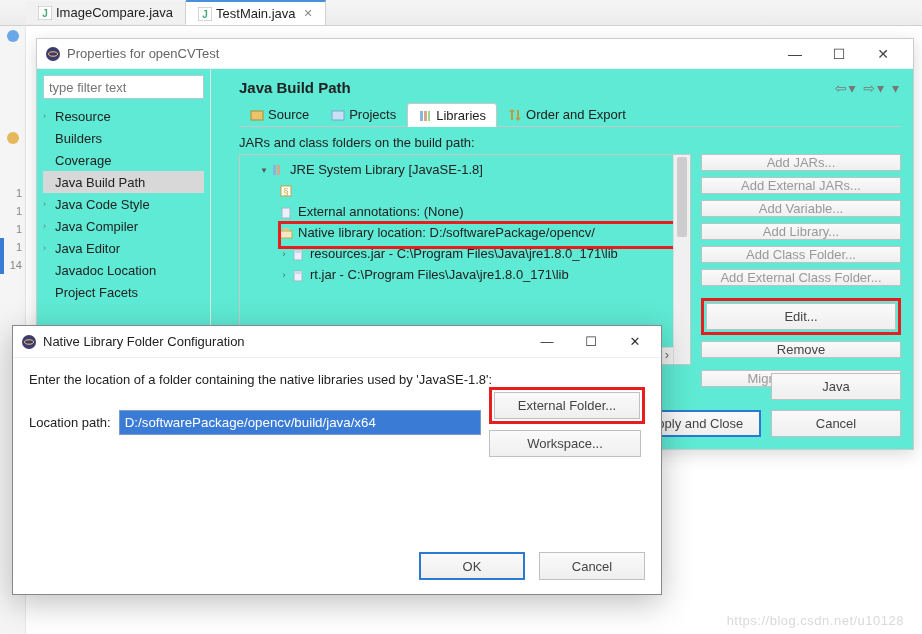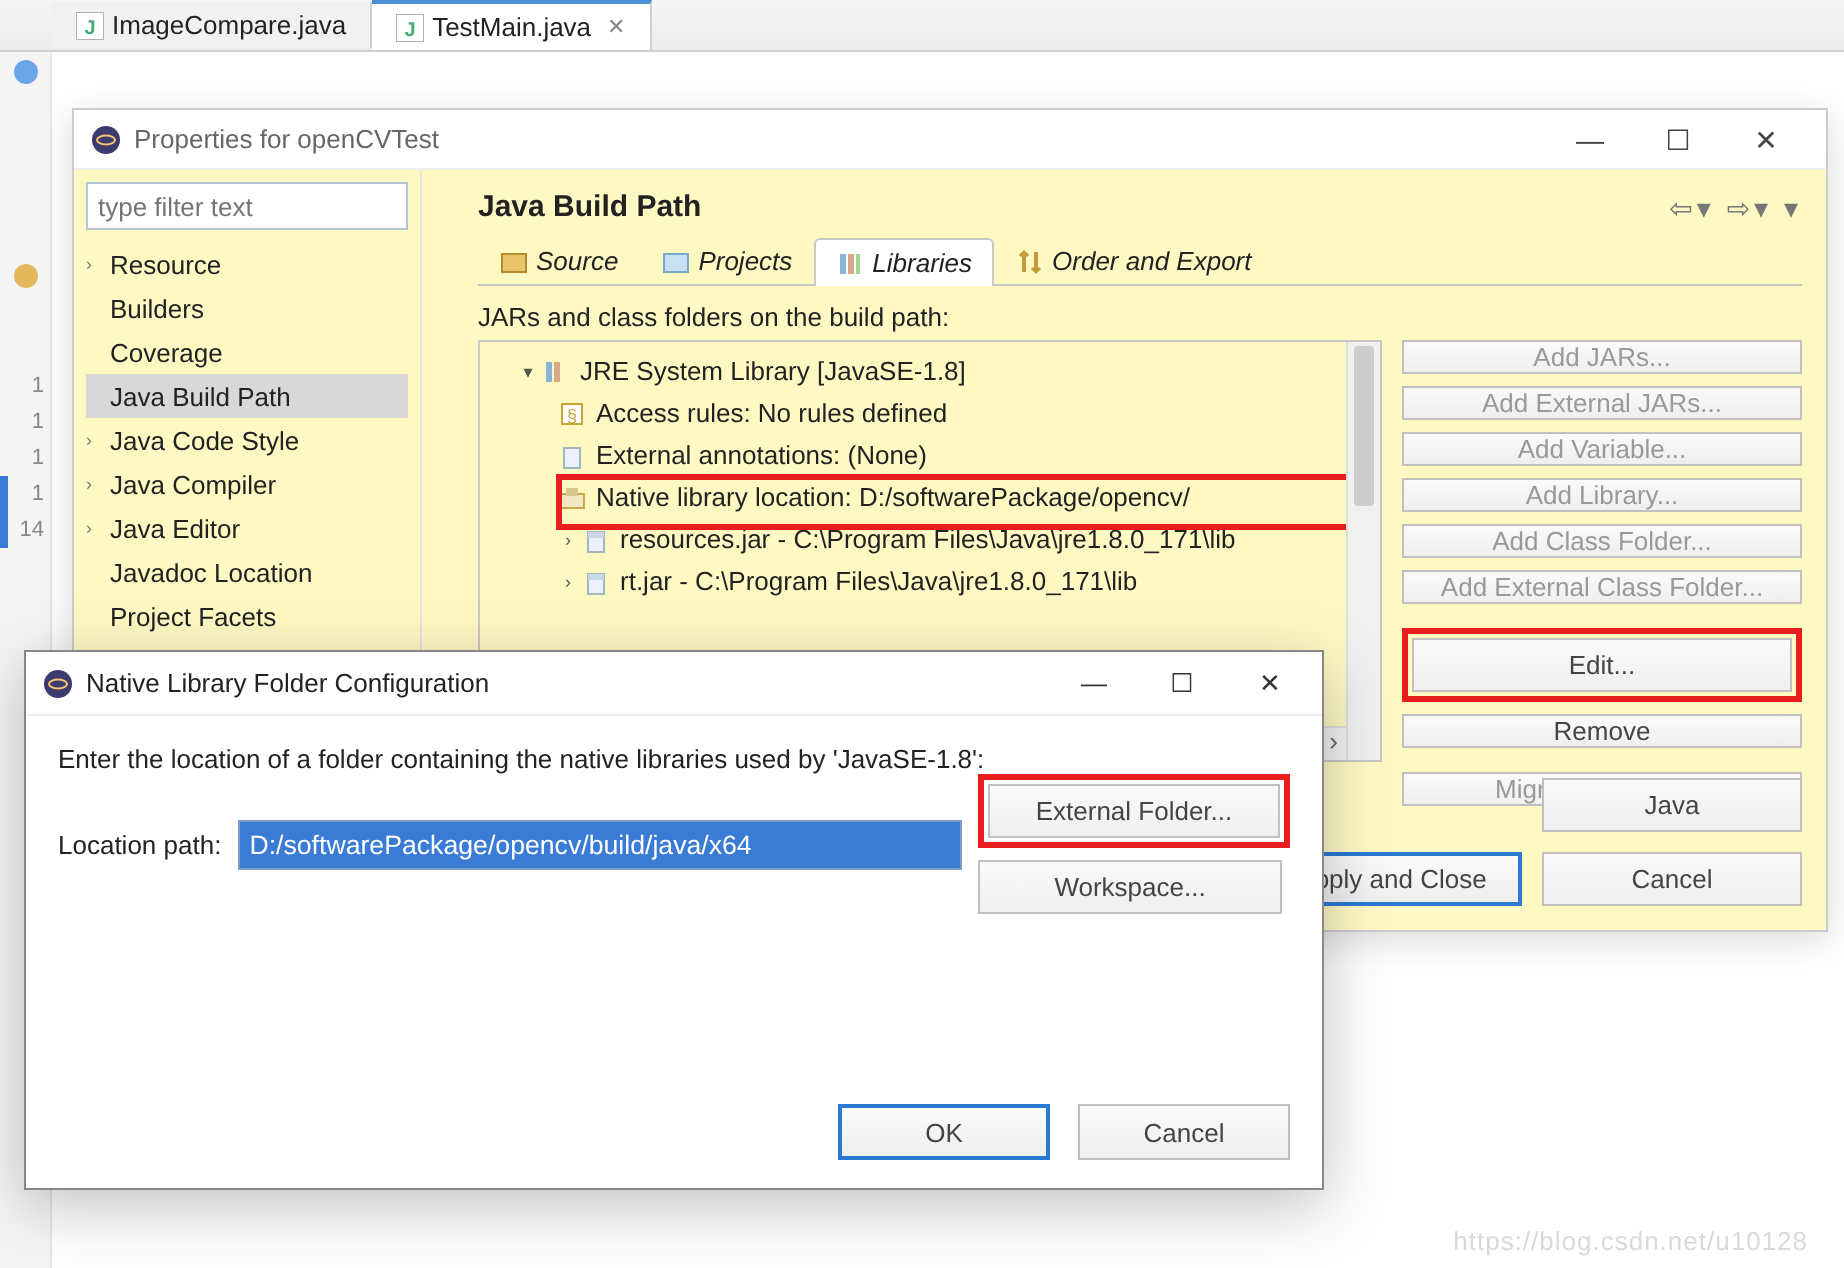--- a/index.html
+++ b/index.html
@@ -6,42 +6,42 @@
 body { font-family: "Segoe UI", Tahoma, sans-serif; font-size: 13px; color: #222; background: #fff; width: 922px; height: 634px; position: relative; overflow: hidden; }
 
 
 .editor-tabs { display: flex; align-items: center; height: 26px; background: linear-gradient(#f5f5f5,#ececec); border-bottom: 1px solid #d0d0d0; padding-left: 26px; }
 .editor-tab { display: flex; align-items: center; gap: 4px; padding: 4px 12px; border-right: 1px solid #d0d0d0; background: #f1f1f1; cursor: pointer; }
 .editor-tab.active { background: #fff; border-top: 2px solid #4a90d9; }
 .editor-tab .j-icon { width: 14px; height: 14px; display:inline-block; }
 .editor-tab .close-x { font-size: 11px; color: #888; margin-left: 4px; }
 
 
-.prop-dialog { position: absolute; top: 54px; left: 36px; width: 878px; height: 412px; background: #fef9c3; border: 1px solid #ccc; box-shadow: 0 4px 16px rgba(0,0,0,.15); }
+.prop-dialog { position: absolute; top: 38px; left: 36px; width: 878px; height: 412px; background: #5eead4; border: 1px solid #ccc; box-shadow: 0 4px 16px rgba(0,0,0,.15); }
 .prop-title { display:flex; align-items:center; height:30px; padding: 0 8px; background: #fff; border-bottom: 1px solid #eee; color:#666; }
 .prop-title .sp { flex:1; }
 .prop-title .winbtn { width: 44px; text-align:center; color:#444; font-size:14px; cursor:pointer; }
 
 .prop-body { display:flex; height: calc(100% - 30px); gap: 16px; }
 
 
 .prop-nav { width: 174px; border-right: 1px solid #e5e5e5; padding: 6px; }
 .filter-box { width: 100%; height: 24px; border: 1px solid #b5c6d6; padding: 0 5px; font-size: 13px; color:#777; margin-bottom: 6px; }
 .nav-item { display:flex; align-items:center; height:22px; padding-left: 12px; cursor:pointer; position:relative; }
 .nav-item .caret { position:absolute; left:0; top:6px; font-size:9px; color:#777; }
 .nav-item.selected { background: #d8d8d8; }
 
 
 .prop-right { flex:1; padding: 10px 12px 12px 12px; position:relative; display:flex; flex-direction:column; }
 .section-head { display:flex; align-items:center; margin-bottom:6px; }
 .section-head h3 { font-size:15px; font-weight:bold; }
 .section-head .sp { flex:1; }
 .nav-arrows { font-size:14px; color:#777; letter-spacing:2px; }
 
-.tabbar { display:flex; align-items:flex-end; border-bottom:1px solid #c7c7c7;font-style:italic; }
+.tabbar { display:flex; align-items:flex-end; border-bottom:1px solid #c7c7c7; }
 .tabbtn { display:flex; align-items:center; gap:4px; padding:4px 10px; border:1px solid transparent; border-bottom:none; cursor:pointer; border-radius:3px 3px 0 0; }
 .tabbtn.active { background:#fff; border-color:#c7c7c7; position:relative; top:1px; }
 .tab-ico { width:14px; height:14px; display:inline-block; }
 
 .subhead { margin:8px 0 4px 0; }
 
 .tree-wrap { display:flex; gap:10px; flex:1; min-height:0; }
 .jars-tree { flex:1; border:1px solid #c7c7c7; padding:4px; overflow:hidden; position:relative; }
 .jars-tree .row { display:flex; align-items:center; height:21px; white-space:nowrap; }
 .jars-tree .caret { width:12px; text-align:center; font-size:9px; color:#555; }
@@ -241,21 +241,20 @@
               </span>
             <span>JRE System Library [JavaSE-1.8]</span>
           </div>
           <div class="row ind2">
             <span class="ico">
                 <svg width="14" height="14">
                   <rect x="2" y="2" width="10" height="10" fill="#fff" stroke="#c9a43a"></rect>
                   <text x="7" y="11" font-size="9" text-anchor="middle" fill="#c9a43a">§</text>
                 </svg>
               </span>
-            <span>Access rules: No rules defined</span>
           </div>
           <div class="row ind2">
             <span class="ico">
                 <svg width="14" height="14">
                   <rect x="3" y="3" width="8" height="10" fill="#eef" stroke="#9bb"></rect>
                 </svg>
               </span>
             <span>External annotations: (None)</span>
           </div>
           <div class="row ind2">

